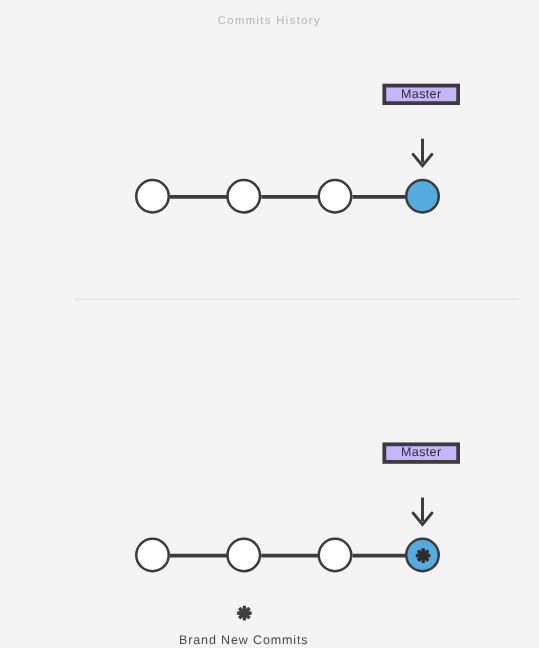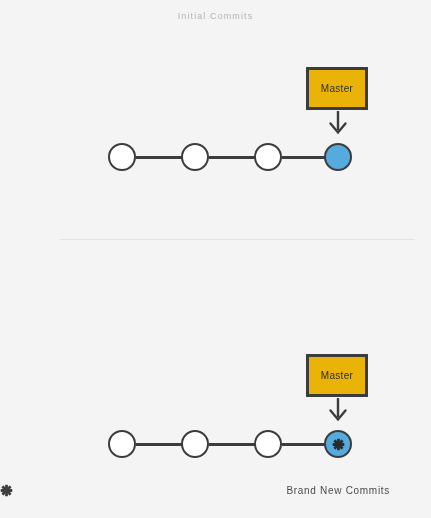--- a/index.html
+++ b/index.html
@@ -40,22 +40,22 @@
     top: 239px;
     width: 355px;
     height: 1px;
     background: #e3e3e3;
   }
 
   
   .master-box {
     position: absolute;
     width: 62px;
-    height: 43px;
-    background: #eab308;
+    height: 17px;
+    background: #c4b5fd;
     border: 3px solid #3c3c3c;
     box-sizing: border-box;
     display: flex;
     align-items: center;
     justify-content: center;
   }
   .master-box .label {
     font-size: 10px;
     color: #2f2f2f;
     letter-spacing: 0.3px;
@@ -112,40 +112,41 @@
   }
 
   
   .legend {
     position: absolute;
     top: 484px;
     left: 0;
     width: 390px;
     display: flex;
     align-items: center;
-    justify-content: space-between;
+    justify-content: flex-end;
     gap: 10px;
+    flex-direction: column;
   }
   .legend-glyph {
     width: 13px;
     height: 13px;
     display: block;
   }
   .legend-label {
     font-size: 10px;
     color: #4a4a4a;
     letter-spacing: 0.7px;
   }
 </style>
 </head>
 <body>
 
 <div class="diagram">
 
-  <div class="section-title" id="title-initial">Initial Commits</div>
+  <div class="section-title" id="title-initial">Commits History</div>
 
   <div class="master-box" id="master-box-initial">
     <span class="label">Master</span>
   </div>
 
   <div class="arrow" id="arrow-initial">
     <svg width="22" height="26" viewBox="0 0 22 26" aria-hidden="true">
       <line x1="11" y1="1" x2="11" y2="20" stroke="#3c3c3c" stroke-width="2.4"></line>
       <polyline points="3.5,13.5 11,22.5 18.5,13.5" fill="none" stroke="#3c3c3c" stroke-width="2.4" stroke-linecap="round" stroke-linejoin="miter"></polyline>
     </svg>

